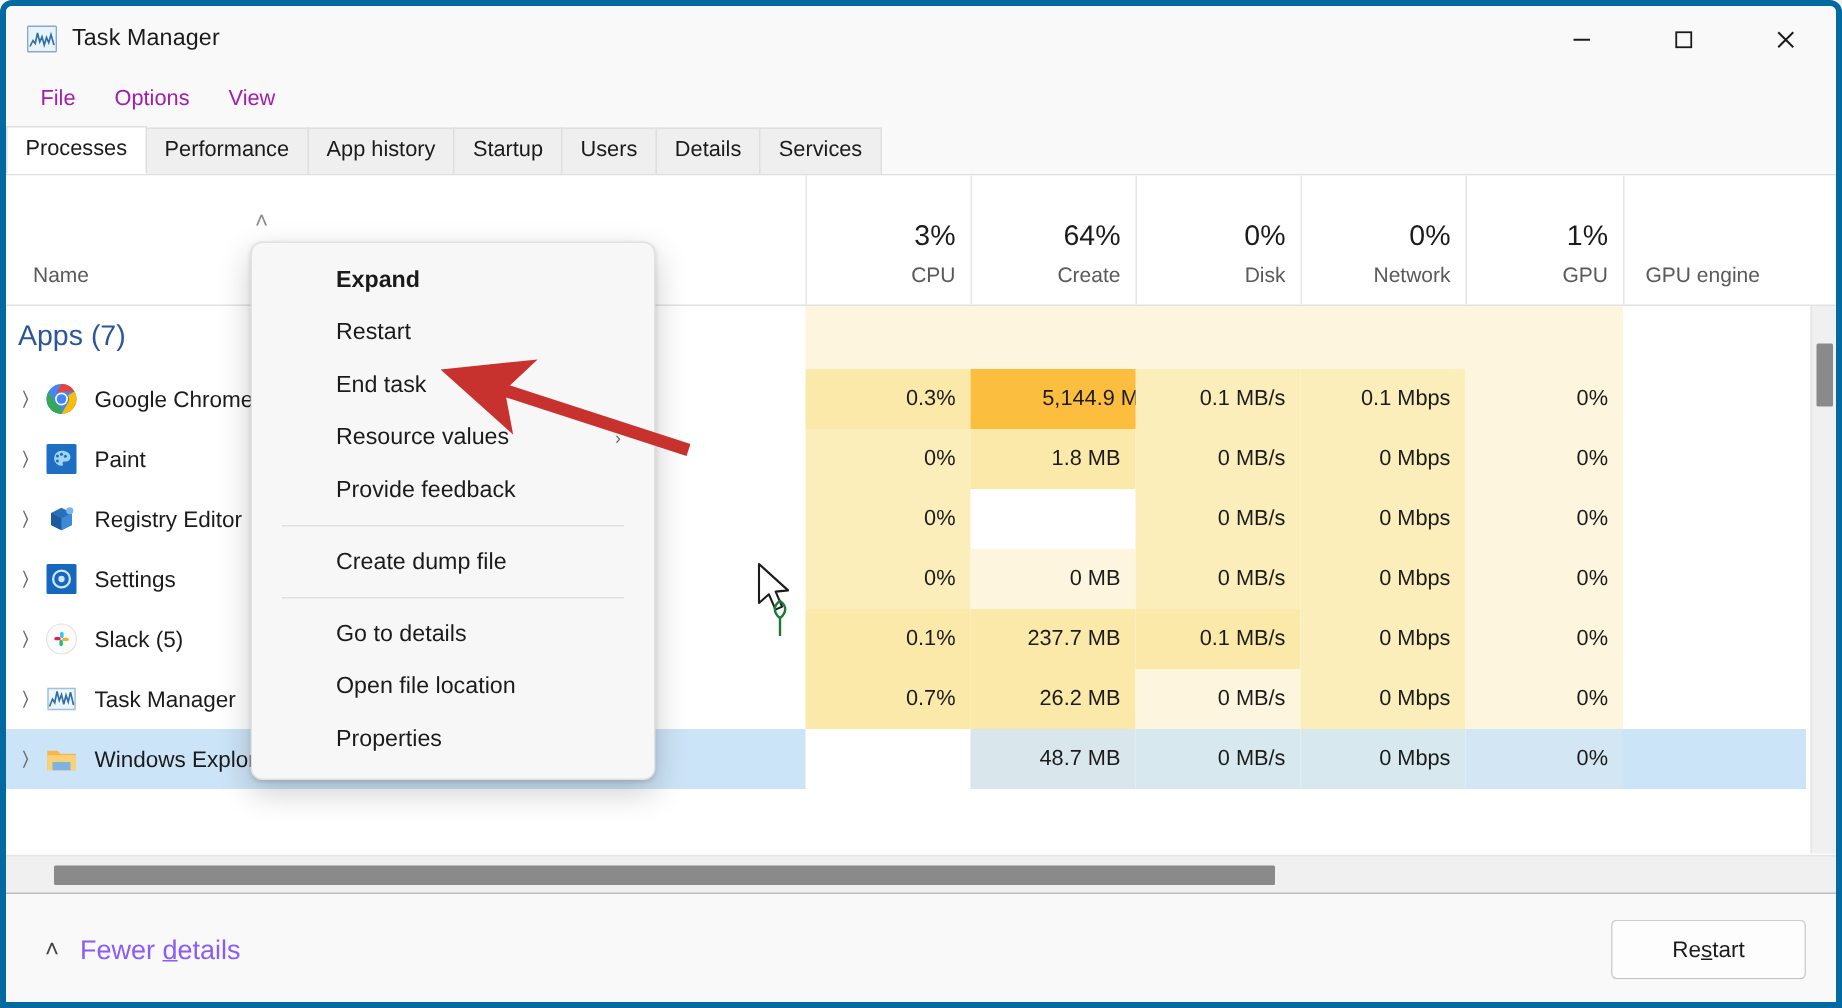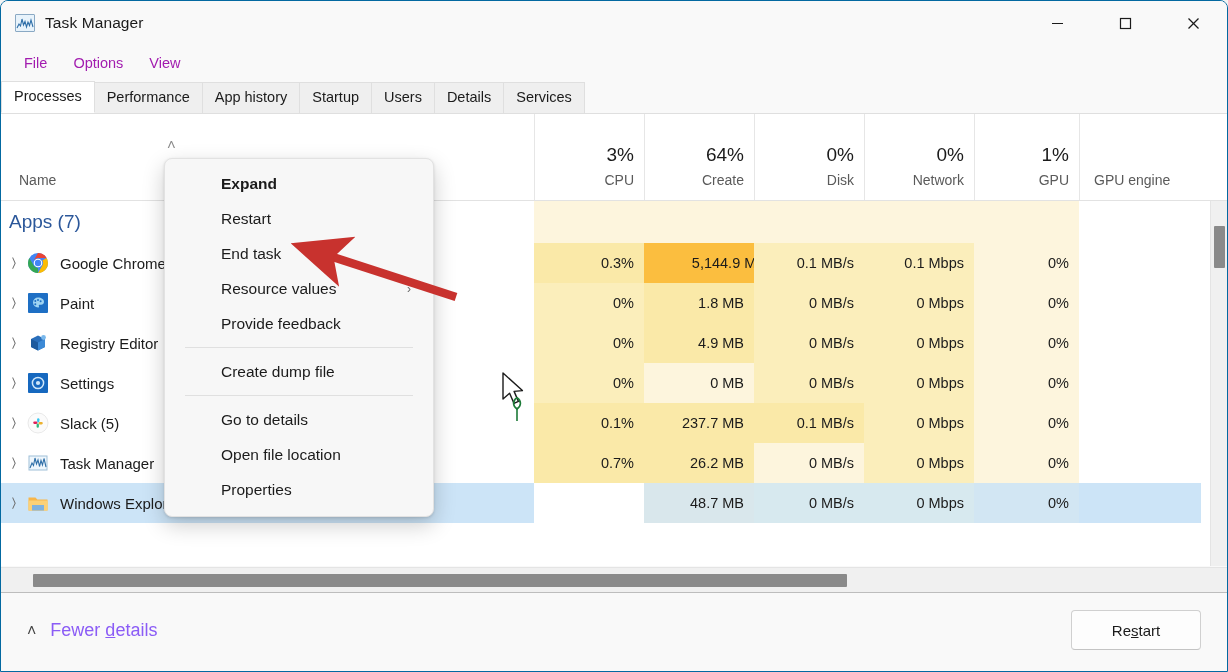--- a/index.html
+++ b/index.html
@@ -19,21 +19,21 @@
     background: #f3f3f3;
   }
 
   
   .window {
     position: absolute;
     left: 0; top: 0;
     width: 1228px;
     height: 672px;
     background: #f9f9f9;
-    border: 1px solid #0369a1;
+    border: 4px solid #0369a1;
     box-sizing: border-box;
     border-radius: 8px 8px 0 0;
     overflow: hidden;
   }
 
   
   .titlebar {
     position: absolute;
     left: 0; top: 0;
     width: 100%;
@@ -516,21 +516,20 @@
             <svg width="22" height="22" viewBox="0 0 22 22">
               <path d="M4 7 L11 3.5 L18 7 L18 15 L11 18.5 L4 15 Z" fill="#2a6fbb"></path>
               <path d="M4 7 L11 10.5 L11 18.5 L4 15 Z" fill="#1d5a9e"></path>
               <path d="M11 10.5 L18 7 L18 15 L11 18.5 Z" fill="#3d8ad6"></path>
               <circle cx="16.5" cy="5.5" r="2.4" fill="#79b8ec"></circle>
             </svg>
           </span>
           <span class="proc-name">Registry Editor</span>
         </div>
         <div class="cell" style="left:533px;width:110px;background:#fbeebb;">0%</div>
-        <div class="cell" style="left:643px;width:110px;background:#fae9a8;">4.9 MB</div>
         <div class="cell" style="left:753px;width:110px;background:#fbeebb;">0 MB/s</div>
         <div class="cell" style="left:863px;width:110px;background:#fbeebb;">0 Mbps</div>
         <div class="cell" style="left:973px;width:105px;background:#fdf5dd;">0%</div>
       </div>
 
       <div class="row" style="top:162px;">
         <div class="namecell">
           <span class="chev">〉</span>
           <span class="proc-icon">
             <svg width="22" height="22" viewBox="0 0 22 22">

